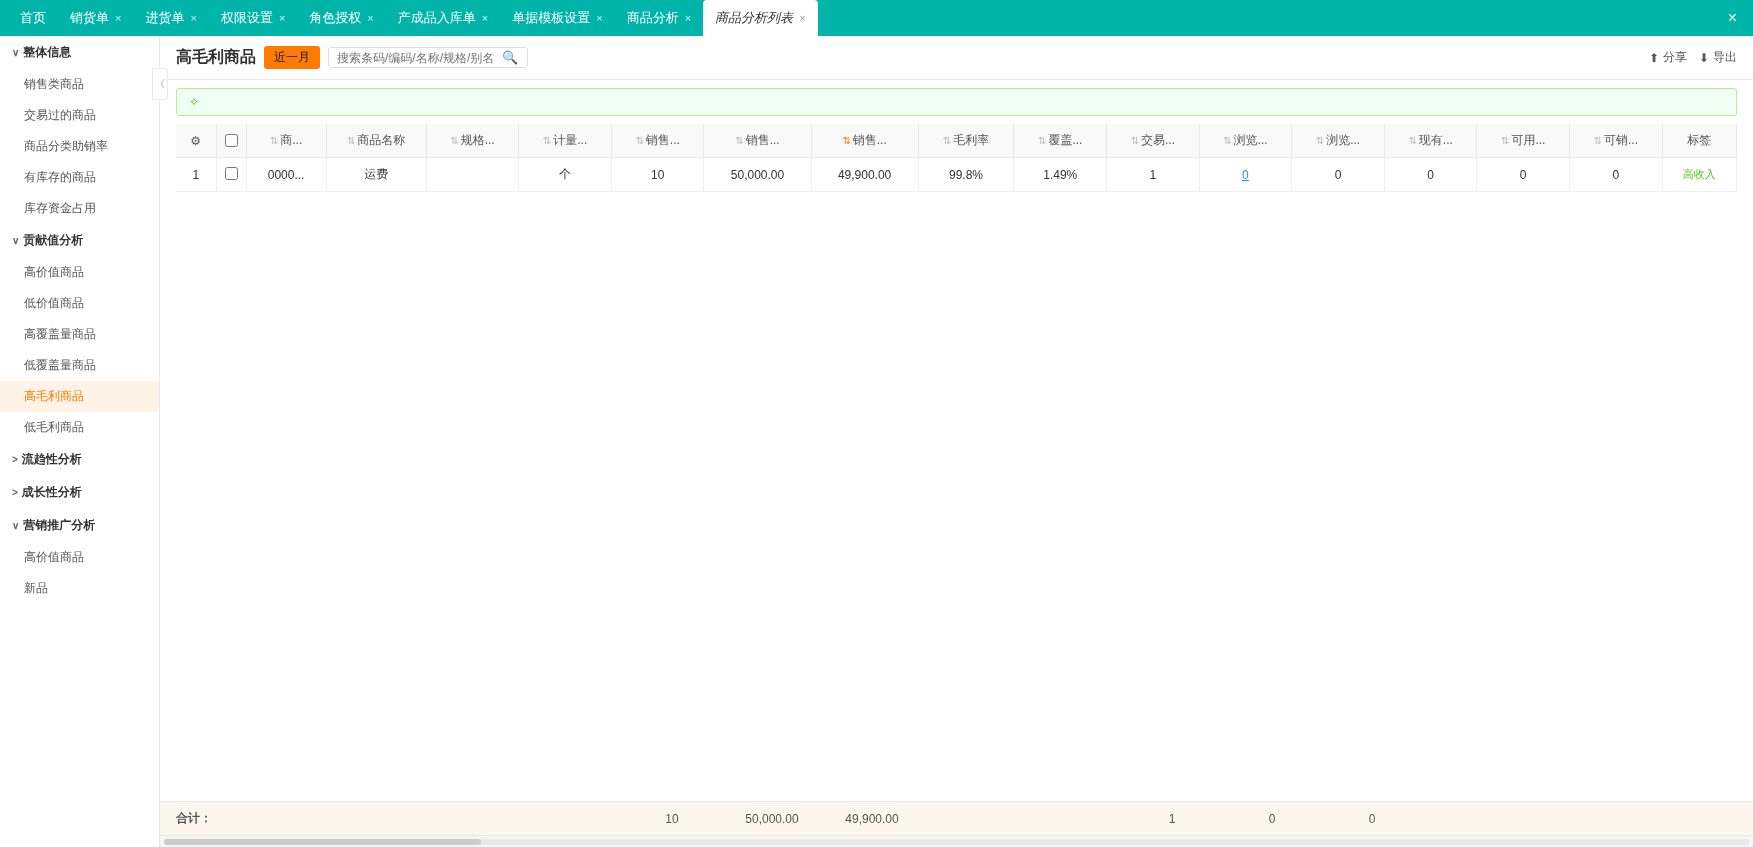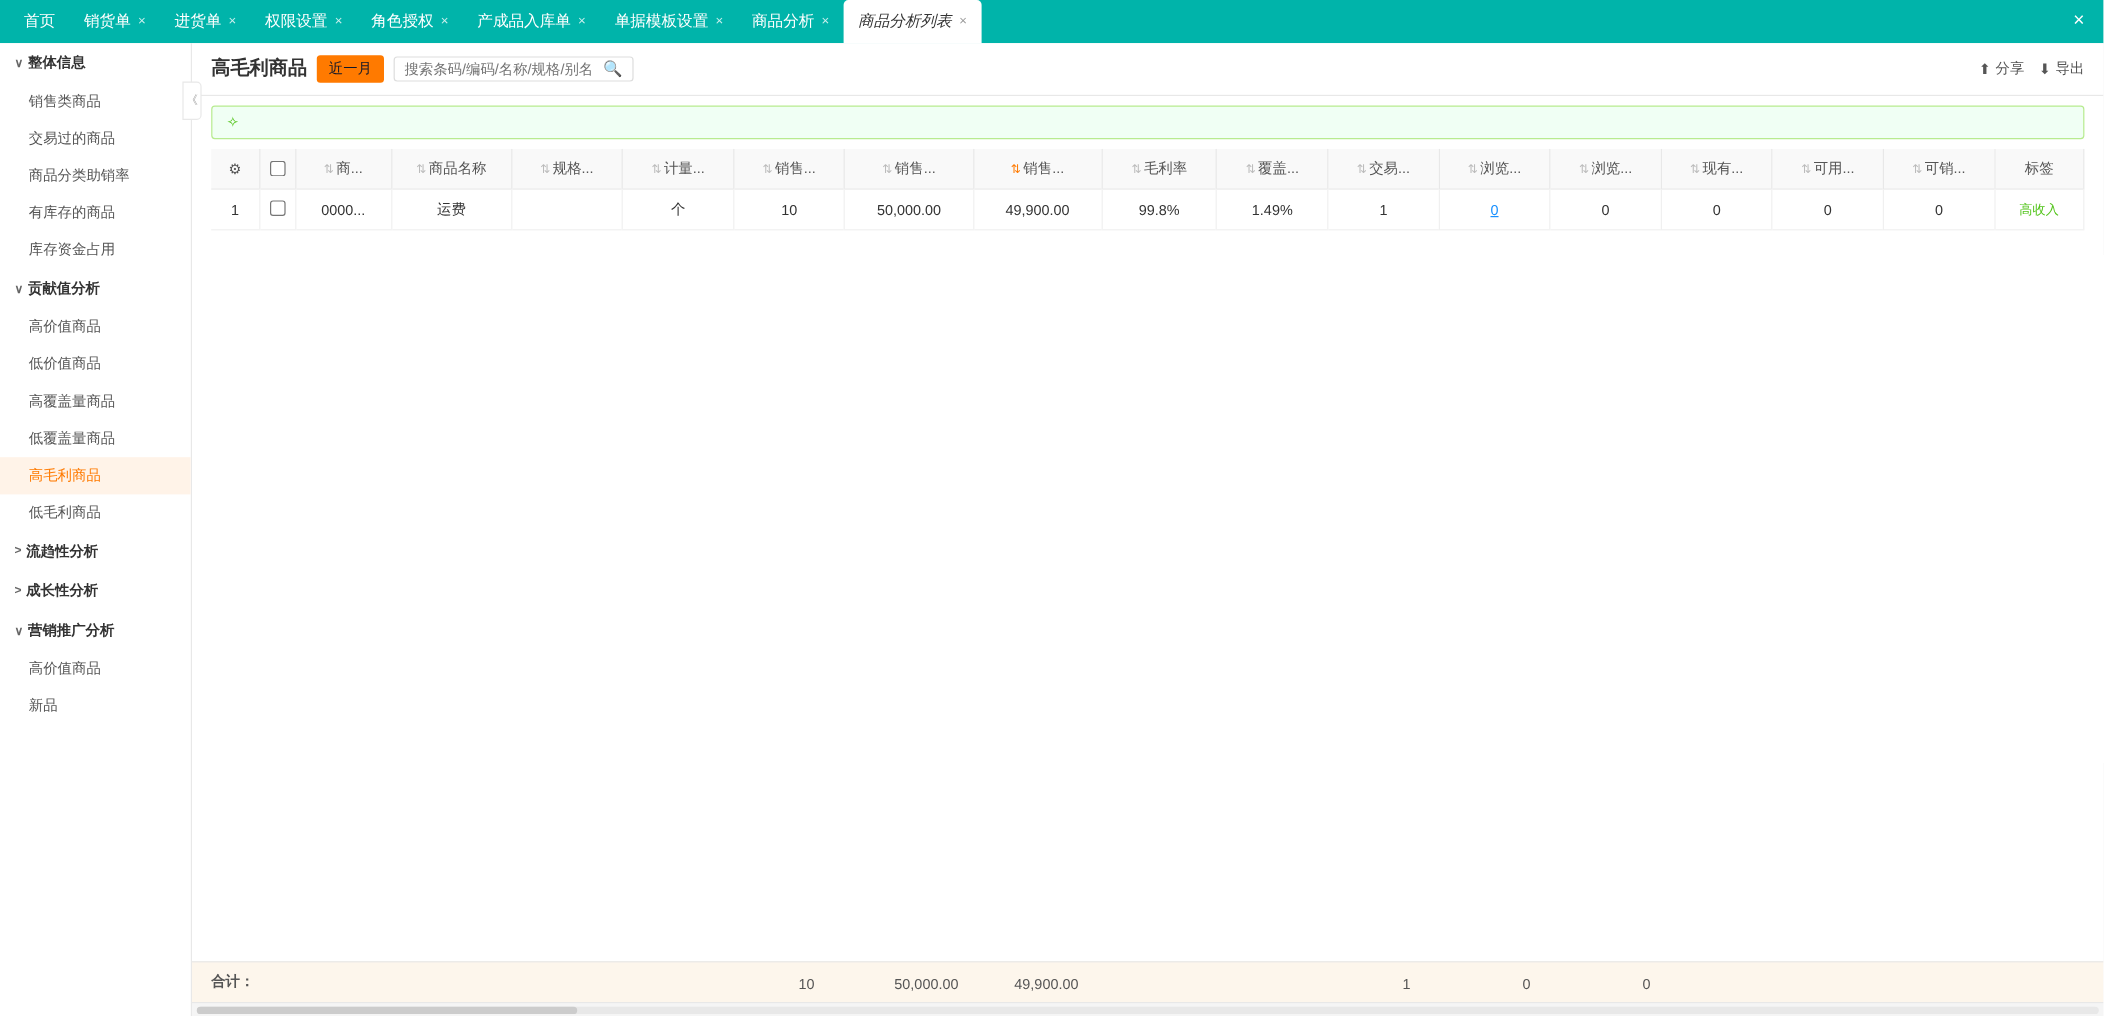--- a/index.html
+++ b/index.html
@@ -229,21 +229,21 @@
       font-size: 11px;
     }
     .link-style { color: #1890ff; text-decoration: underline; cursor: pointer; }
 
     
     .footer-bar {
       background: #fdf6ec;
       border-top: 1px solid #e8e8e8;
       padding: 8px 16px;
       display: flex;
-      align-items: flex-end;
+      align-items: center;
       font-size: 12px;
       color: #555;
       gap: 20px;
     }
     .footer-label { font-weight: bold; }
     .footer-cell {
       min-width: 80px;
       text-align: center;
     }
 

